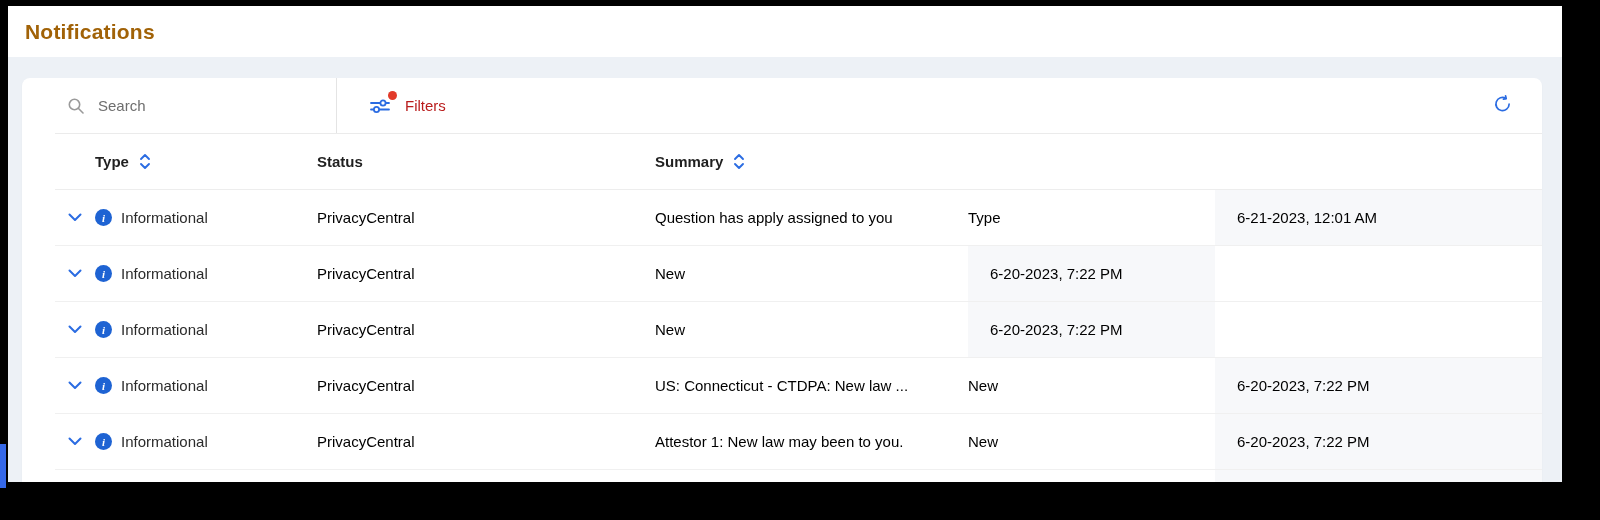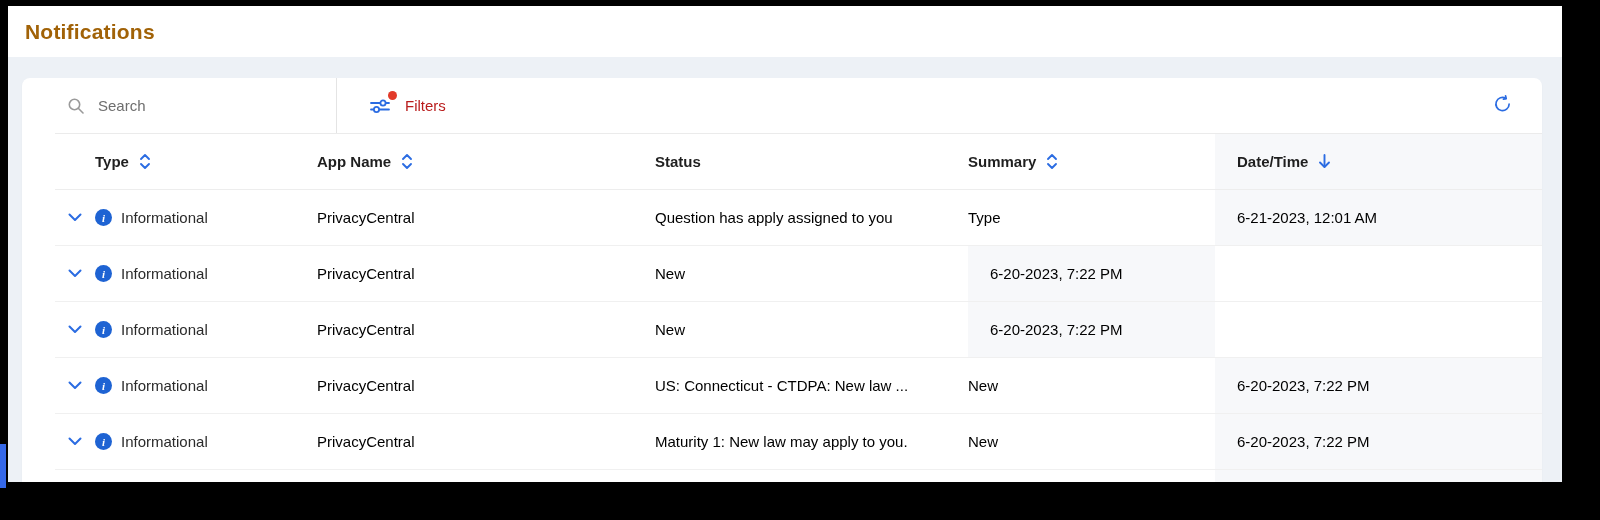--- a/index.html
+++ b/index.html
@@ -140,50 +140,32 @@
       <div class="th"></div>
       <div class="th sortable">
         <span>Type</span>
         <span class="sorticon">
           <svg width="12" height="19" viewBox="0 0 12 19">
               <polyline points="2,7 6,3 10,7" fill="none" stroke="#2b6ce2" stroke-width="1.9" stroke-linecap="round" stroke-linejoin="round"></polyline>
               <polyline points="2,12 6,16 10,12" fill="none" stroke="#2b6ce2" stroke-width="1.9" stroke-linecap="round" stroke-linejoin="round"></polyline>
             </svg>
         </span>
       </div>
-      <div class="th sortable">
-        <span>App Name</span>
-        <span class="sorticon">
-          <svg width="12" height="19" viewBox="0 0 12 19">
-              <polyline points="2,7 6,3 10,7" fill="none" stroke="#2b6ce2" stroke-width="1.9" stroke-linecap="round" stroke-linejoin="round"></polyline>
-              <polyline points="2,12 6,16 10,12" fill="none" stroke="#2b6ce2" stroke-width="1.9" stroke-linecap="round" stroke-linejoin="round"></polyline>
-            </svg>
-        </span>
-      </div>
       <div class="th">
         <span>Status</span>
       </div>
       <div class="th sortable">
         <span>Summary</span>
         <span class="sorticon">
           <svg width="12" height="19" viewBox="0 0 12 19">
               <polyline points="2,7 6,3 10,7" fill="none" stroke="#2b6ce2" stroke-width="1.9" stroke-linecap="round" stroke-linejoin="round"></polyline>
               <polyline points="2,12 6,16 10,12" fill="none" stroke="#2b6ce2" stroke-width="1.9" stroke-linecap="round" stroke-linejoin="round"></polyline>
             </svg>
         </span>
       </div>
-      <div class="th col-date">
-        <span>Date/Time</span>
-        <span class="sorticon">
-          <svg width="13" height="17" viewBox="0 0 13 17">
-              <line x1="6.5" y1="2" x2="6.5" y2="13.5" stroke="#2b6ce2" stroke-width="1.9" stroke-linecap="round"></line>
-              <polyline points="2,9.5 6.5,14 11,9.5" fill="none" stroke="#2b6ce2" stroke-width="1.9" stroke-linecap="round" stroke-linejoin="round"></polyline>
-            </svg>
-        </span>
-      </div>
     </div>
 
     <div class="grid-row tr">
       <div class="td td-exp">
         <button class="expander">
             <svg width="14" height="9" viewBox="0 0 14 9">
               <polyline points="1.5,1.5 7,7 12.5,1.5" fill="none" stroke="#2b6ce2" stroke-width="2" stroke-linecap="round" stroke-linejoin="round"></polyline>
             </svg>
           </button>
       </div>
@@ -255,21 +237,21 @@
             <svg width="14" height="9" viewBox="0 0 14 9">
               <polyline points="1.5,1.5 7,7 12.5,1.5" fill="none" stroke="#2b6ce2" stroke-width="2" stroke-linecap="round" stroke-linejoin="round"></polyline>
             </svg>
           </button>
       </div>
       <div class="td td-type">
         <span class="info-icon" style="background:#1e63d3">i</span>
         <span>Informational</span>
       </div>
       <div class="td">PrivacyCentral</div>
-      <div class="td">Maturity 1: New law may apply to you.</div>
+      <div class="td">Attestor 1: New law may been to you.</div>
       <div class="td">New</div>
       <div class="td col-date">6-20-2023, 7:22 PM</div>
     </div>
 
     <div class="grid-row tr filler">
       <div class="td"></div>
       <div class="td"></div>
       <div class="td"></div>
       <div class="td"></div>
       <div class="td"></div>

